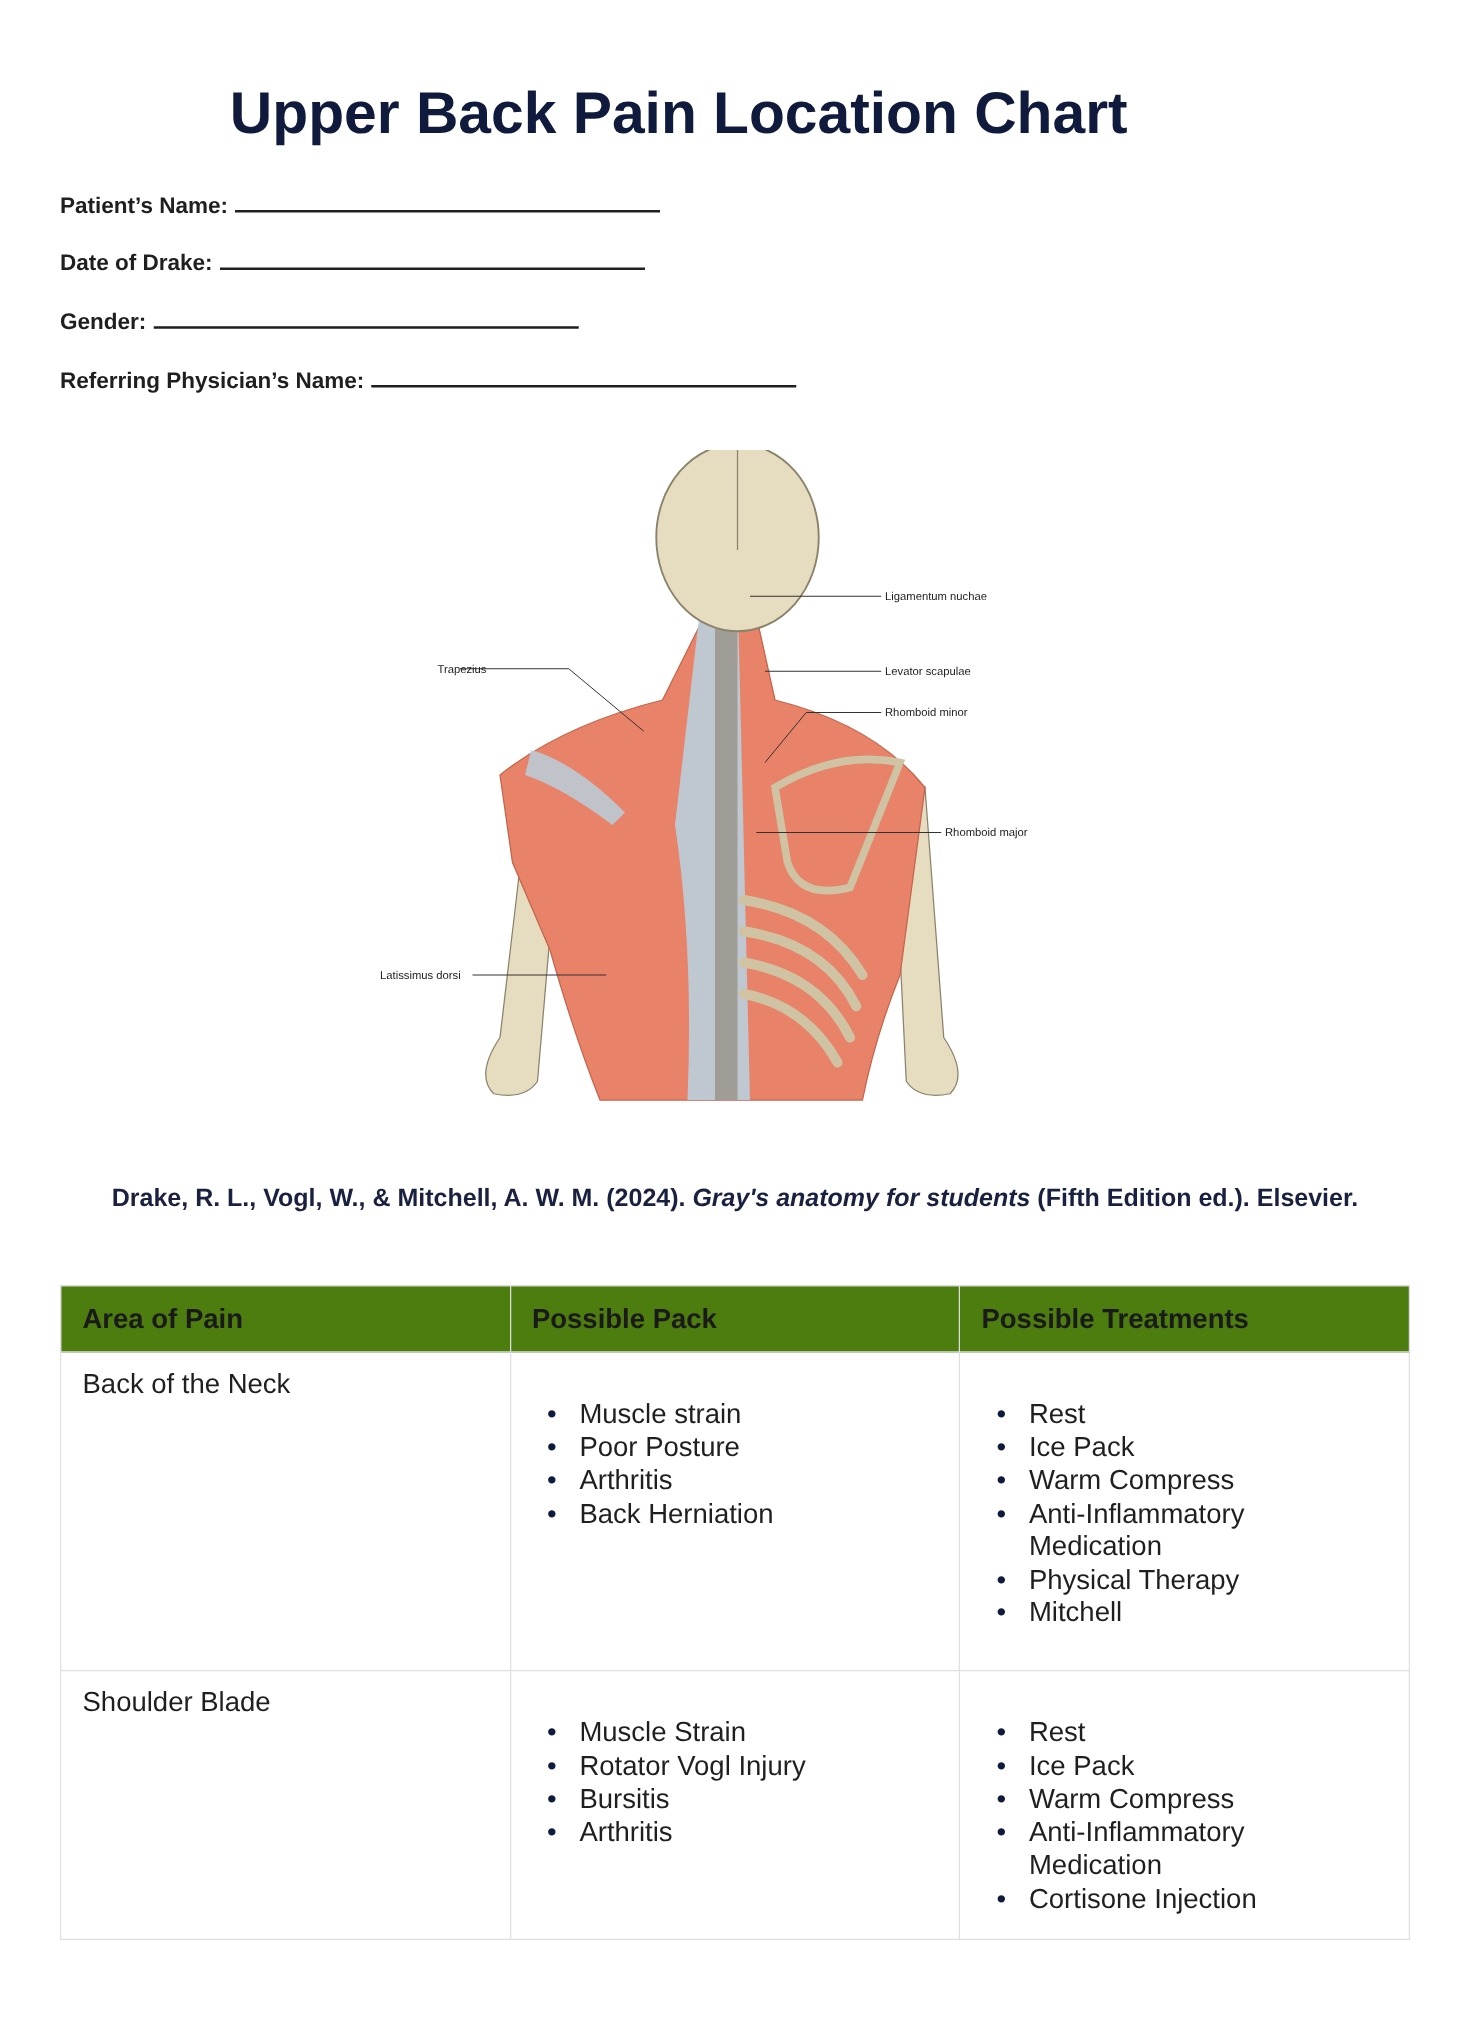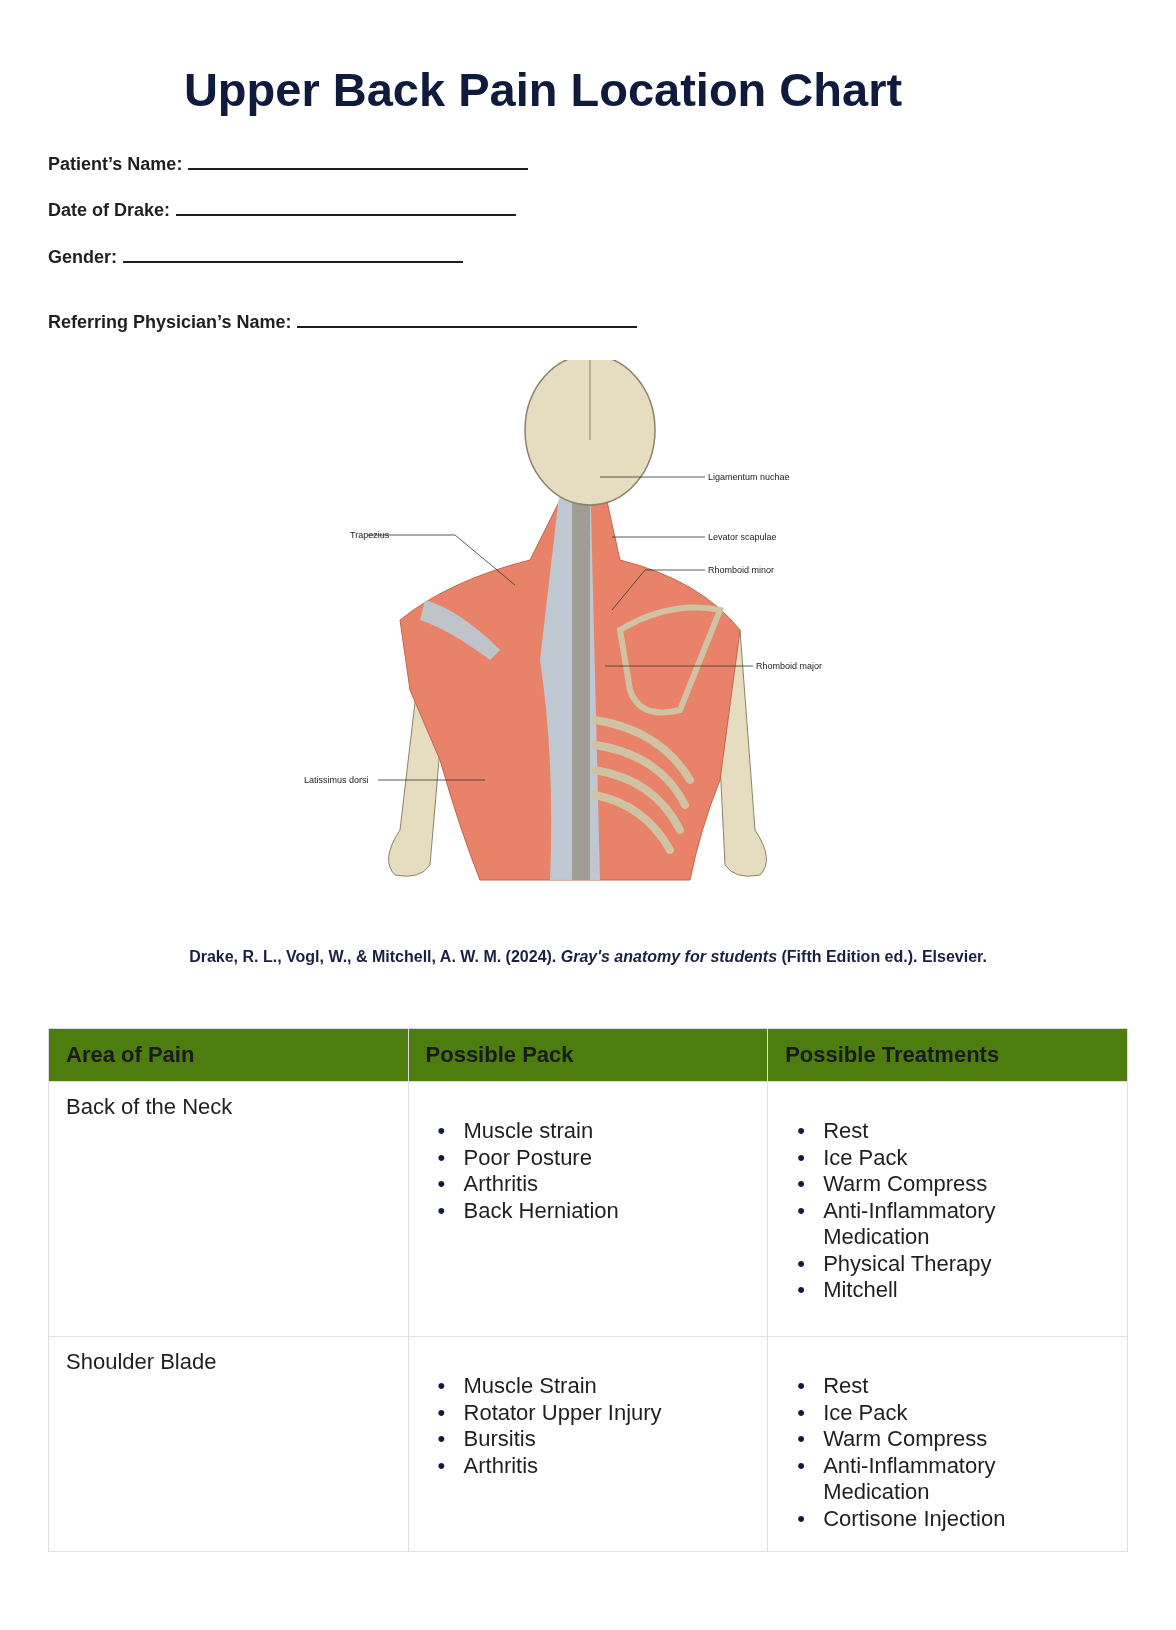--- a/index.html
+++ b/index.html
@@ -4,21 +4,21 @@
   <style>
     html, body { margin: 0; padding: 0; background: #ffffff; }
     body { width: 1176px; height: 1630px; position: relative; overflow: hidden;
            font-family: "Liberation Sans", sans-serif; color: #141414; }
     .title { position: absolute; top: 62px; left: 0; width: 1086px; text-align: center;
              font-size: 47px; font-weight: bold; color: #0f1a3d; margin: 0; }
     .field { position: absolute; left: 48px; font-size: 18px; font-weight: bold; color: #1f1f1f; }
     .field .blank { display: inline-block; border-bottom: 2px solid #1f1f1f; width: 340px; height: 18px; margin-left: 6px; vertical-align: baseline; }
     .figure { position: absolute; left: 300px; top: 360px; width: 570px; height: 555px; }
     .caption { position: absolute; top: 948px; left: 0; width: 1176px; text-align: center;
-               font-size: 16px; font-weight: bold; color: #1a2040; }
+               font-size: 20px; font-weight: bold; color: #1a2040; }
     .caption i { font-style: italic; }
     table.chart { position: absolute; left: 48px; top: 1028px; width: 1080px; border-collapse: collapse;
                   font-size: 22px; }
     table.chart th { background: #4d7c0f; text-align: left; font-weight: bold; padding: 12px 17px;
                      border: 1px solid #dcdcdc; height: 28px; color: #1a1a1a; }
     table.chart td { border: 1px solid #e0e0e0; vertical-align: top; padding: 12px 17px; color: #1f1f1f; }
     table.chart td ul { margin: 24px 0 0 0; padding-left: 38px; list-style: none; }
     table.chart td li { line-height: 26.5px; position: relative; }
     table.chart td li::before { content: "•"; position: absolute; left: -26px; color: #0f1a3d; }
     .row1 td { height: 230px; }
@@ -32,21 +32,21 @@
 
 <div class="field" style="top:150px;">
   <span>Patient’s Name:</span><span class="blank"></span>
 </div>
 <div class="field" style="top:196px;">
   <span>Date of Drake:</span><span class="blank"></span>
 </div>
 <div class="field" style="top:243px;">
   <span>Gender:</span><span class="blank"></span>
 </div>
-<div class="field" style="top:308px;">
+<div class="field" style="top:290px;">
   <span>Referring Physician’s Name:</span><span class="blank"></span>
 </div>
 
 <div class="figure">
   <svg width="570" height="555" viewBox="0 0 570 555">
 
     <path d="M120 300 L100 470 Q80 500 95 515 Q120 520 130 505 L145 330 Z" fill="#e6dcc0" stroke="#8a826a" stroke-width="1"></path>
     <path d="M440 270 L455 470 Q475 500 460 515 Q435 520 425 505 L415 300 Z" fill="#e6dcc0" stroke="#8a826a" stroke-width="1"></path>
 
     <path d="M100 260 Q150 220 230 200 L275 110 L300 110 L320 200 Q400 220 440 270 L420 420 Q400 470 390 520 L180 520 Q160 470 140 400 L110 330 Z" fill="#e8836a" stroke="#c4644c" stroke-width="1"></path>
@@ -126,21 +126,21 @@
           <li>Physical Therapy</li>
           <li>Mitchell</li>
         </ul>
       </td>
     </tr>
     <tr class="row2">
       <td>Shoulder Blade</td>
       <td>
         <ul>
           <li>Muscle Strain</li>
-          <li>Rotator Upper Injury</li>
+          <li>Rotator Vogl Injury</li>
           <li>Bursitis</li>
           <li>Arthritis</li>
         </ul>
       </td>
       <td>
         <ul>
           <li>Rest</li>
           <li>Ice Pack</li>
           <li>Warm Compress</li>
           <li style="width:200px;">Anti-Inflammatory Medication</li>

